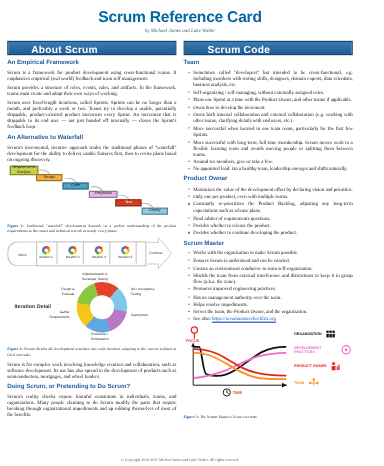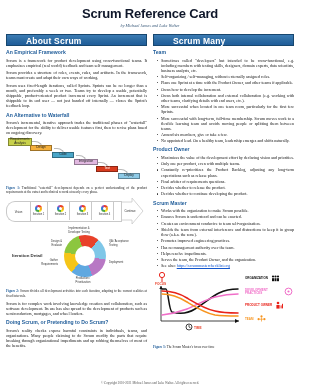--- a/index.html
+++ b/index.html
@@ -8,21 +8,21 @@
     background:#ffffff;
     font-family:"Liberation Serif",serif;
     color:#1a1a1a;
     -webkit-font-smoothing:none;
   }
   .page{position:relative;width:300px;height:388px;box-sizing:border-box;padding:0;}
 
   
   .title{
     text-align:center;font-family:"Liberation Sans",sans-serif;
-    font-weight:bold;font-size:13px;color:#0f172a;letter-spacing:-0.2px;
+    font-weight:bold;font-size:13px;color:#0369a1;letter-spacing:-0.2px;
     padding-top:7px;line-height:14px;
   }
   .subtitle{
     text-align:center;font-family:"Liberation Serif",serif;font-style:italic;
     font-size:4.2px;color:#3a5a7a;padding-top:2px;line-height:6px;
   }
 
   
   .cols{display:flex;gap:6px;padding:5px 6px 0 6px;box-sizing:border-box;}
   .col{width:141px;flex:0 0 141px;}
@@ -248,21 +248,21 @@
         <span>Scrum divides all development activities into each iteration, adapting to the current realities at fixed intervals.</span>
       </div>
 
       <p class="body">Scrum is for complex work involving knowledge creation and collaboration, such as software development. Its use has also spread to the development of products such as semiconductors, mortgages, and wheel loaders.</p>
       <div class="sub-head">Doing Scrum, or Pretending to Do Scrum?</div>
       <p class="body">Scrum's reality checks expose harmful constraints in individuals, teams, and organizations. Many people claiming to do Scrum modify the parts that require breaking through organizational impediments and up robbing themselves of most of the benefits.</p>
     </div>
 
     <div class="col">
 
-      <div class="sec-head">Scrum Many</div>
+      <div class="sec-head">Scrum Code</div>
 
       <div class="sub-head first">Team</div>
       <ul class="body">
         <li>Sometimes called "developers" but intended to be cross-functional, e.g. including members with testing skills, designers, domain experts, data scientists, business analysts, etc.</li>
         <li>Self-organizing / self-managing, without externally assigned roles.</li>
         <li>Plans one Sprint at a time with the Product Owner, and other teams if applicable.</li>
         <li>Owns how to develop the increment.</li>
         <li>Owns both internal collaboration and external collaboration (e.g. working with other teams, clarifying details with end users, etc.).</li>
         <li>More successful when located in one team room, particularly for the first few Sprints.</li>
         <li>More successful with long-term, full-time membership. Scrum moves work to a flexible learning team and avoids moving people or splitting them between teams.</li>

